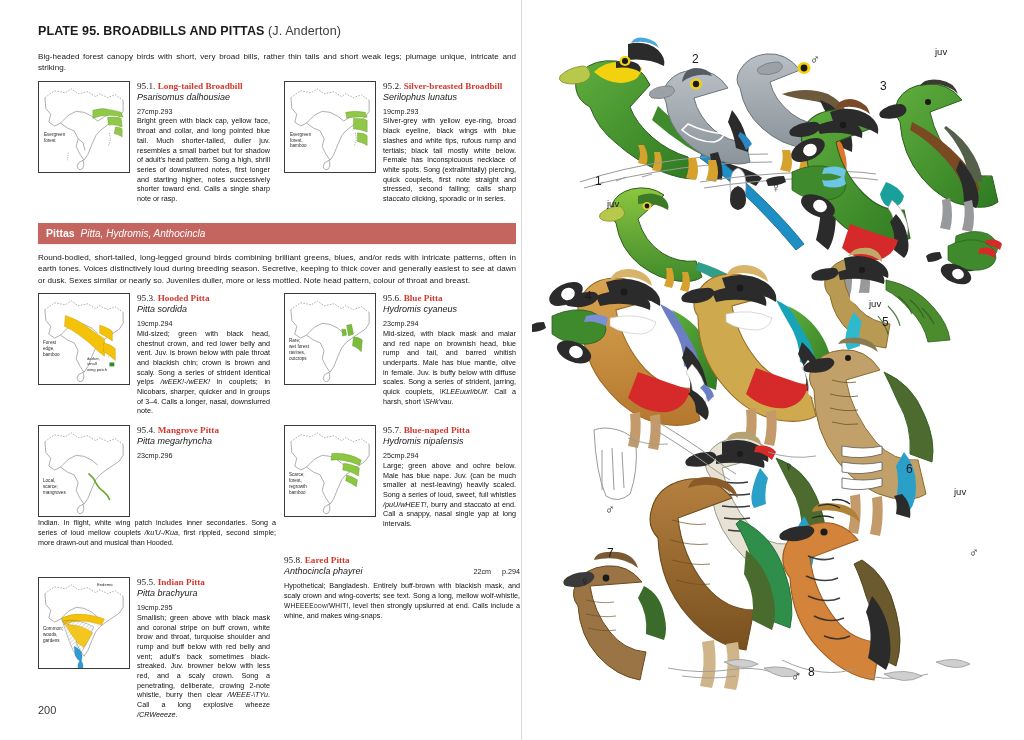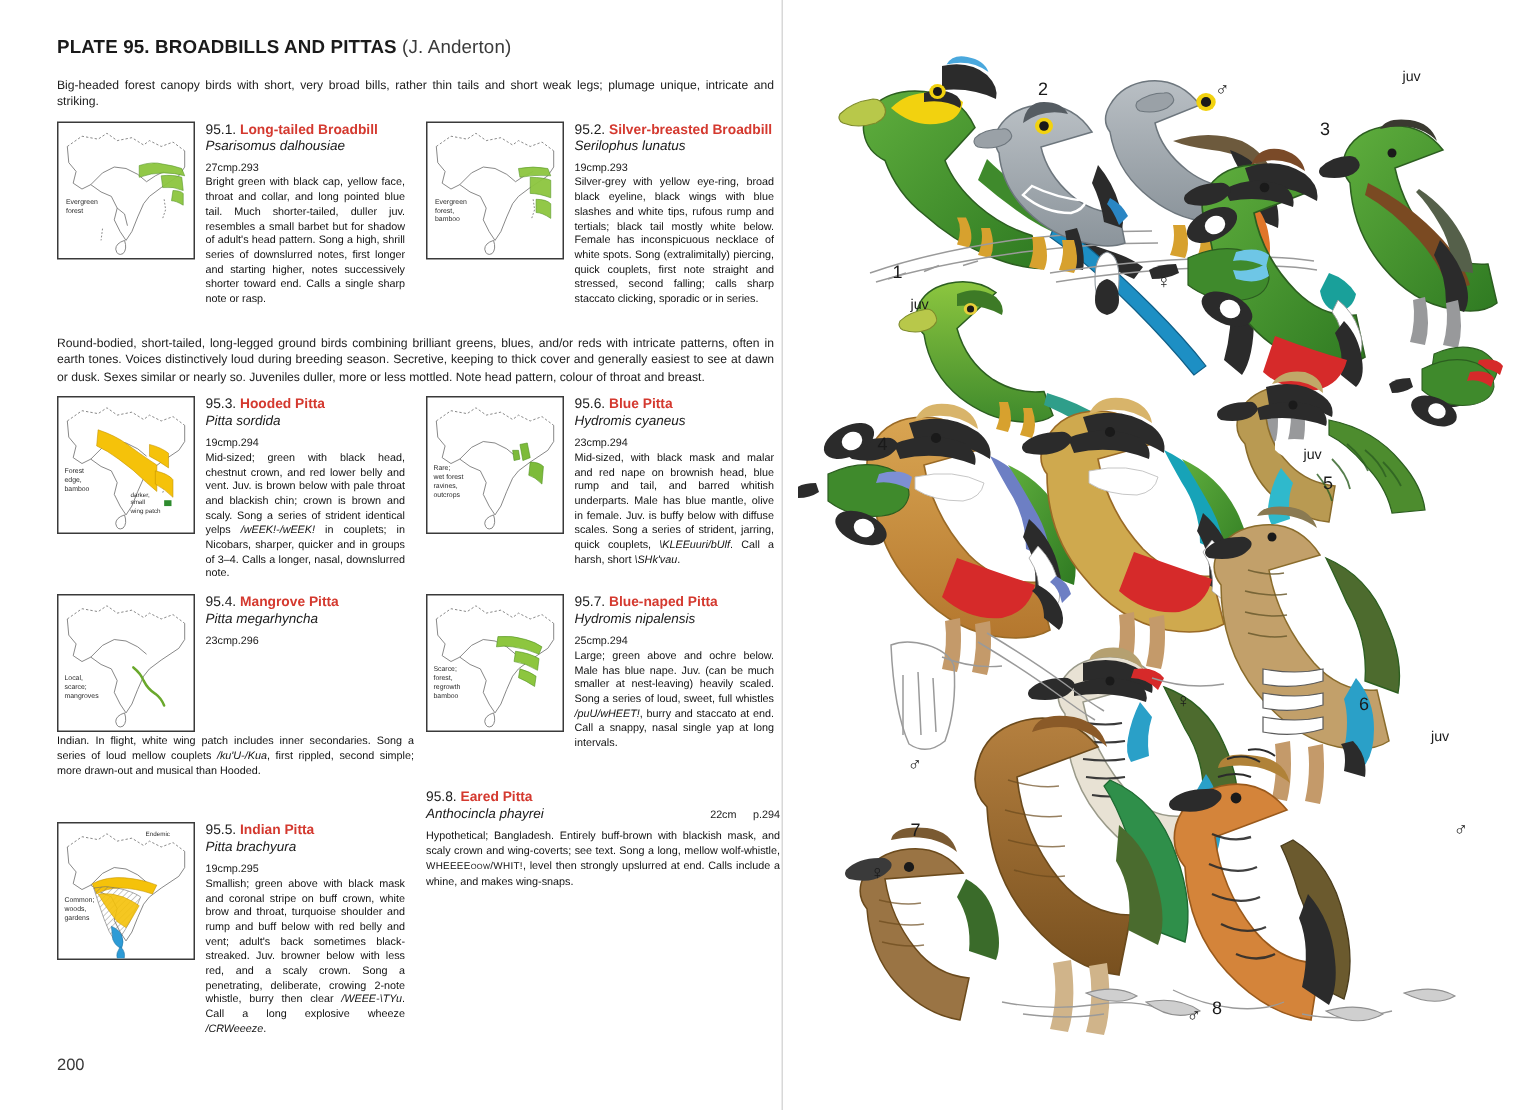--- a/index.html
+++ b/index.html
@@ -52,21 +52,21 @@
     border:1px solid #3a3a3a;
     background:#fff; position:relative; overflow:hidden;
   }
   .map svg { display:block; width:100%; height:100%; }
   .map .hab {
     position:absolute; font-size:4.6px; line-height:1.25; color:#2a2a2a;
   }
   .map .annot { position:absolute; font-size:4.2px; line-height:1.2; color:#2a2a2a; }
 
   .sp-text { flex:1 1 auto; min-width:0; }
-  .sp-head { font-size:9.2px; margin:0 0 1px 0; }
+  .sp-head { font-size:9.2px; margin:0 0 1px 0;font-family:Liberation Serif, serif; }
   .sp-num { color:#1a1a1a; }
   .sp-name { color:#d4392f; font-weight:bold; }
   .sp-sci { font-style:italic; font-size:9px; color:#1a1a1a; margin:0 0 5px 0; }
   .sp-meta { font-size:7.2px; color:#1a1a1a; display:flex; margin-bottom:.5px; }
   .sp-body { font-size:7.2px; line-height:1.345; text-align:justify; color:#111; }
 
   .overflow { font-size:7.2px; line-height:1.345; text-align:justify; color:#111; }
 
   
   .sp-nomap .sp-head { margin-bottom:1px; }
@@ -187,20 +187,23 @@
               <span>19cm</span>
               <span>p.293</span>
             </div>
             <div class="sp-body">Silver-grey with yellow eye-ring, broad black eyeline, black wings with blue slashes and white tips, rufous rump and tertials; black tail mostly white below. Female has inconspicuous necklace of white spots. Song (extralimitally) piercing, quick couplets, first note straight and stressed, second falling; calls sharp staccato clicking, sporadic or in series.</div>
           </div>
         </div>
       </div>
     </div>
 
     <div style="position:absolute; left:0; top:199px; width:478px;">
+      <div class="group-bar">
+        <span class="gname">Pittas</span><span class="ggen">Pitta, Hydromis, Anthocincla</span>
+      </div>
       <div class="group-intro">Round-bodied, short-tailed, long-legged ground birds combining brilliant greens, blues, and/or reds with intricate patterns, often in earth tones. Voices distinctively loud during breeding season. Secretive, keeping to thick cover and generally easiest to see at dawn or dusk. Sexes similar or nearly so. Juveniles duller, more or less mottled. Note head pattern, colour of throat and breast.</div>
 
       <div class="sp-row" style="height:122px; position:relative;">
         <div class="sp" style="left:0; top:0;">
           <div class="sp-inner">
             <div class="map">
               <svg viewBox="0 0 92 92" aria-hidden="true">
                 <g fill="none" stroke="#6b6b6b" stroke-width="0.55">
                   <path d="M6 16 L16 9 L27 11 L33 7 L40 12 L50 10 L58 15 L62 12 L70 16 L78 13 L86 19" stroke-dasharray="1.6 1.4"></path>
                   <path d="M6 16 L7 27 L12 33 L10 41 L16 45 L22 42 L29 47 L36 50 L40 58 L38 66 L42 74 L46 80 L50 74 L54 64 L58 55 L62 50 L70 44 L76 40 L82 36 L86 30 L86 19"></path>

